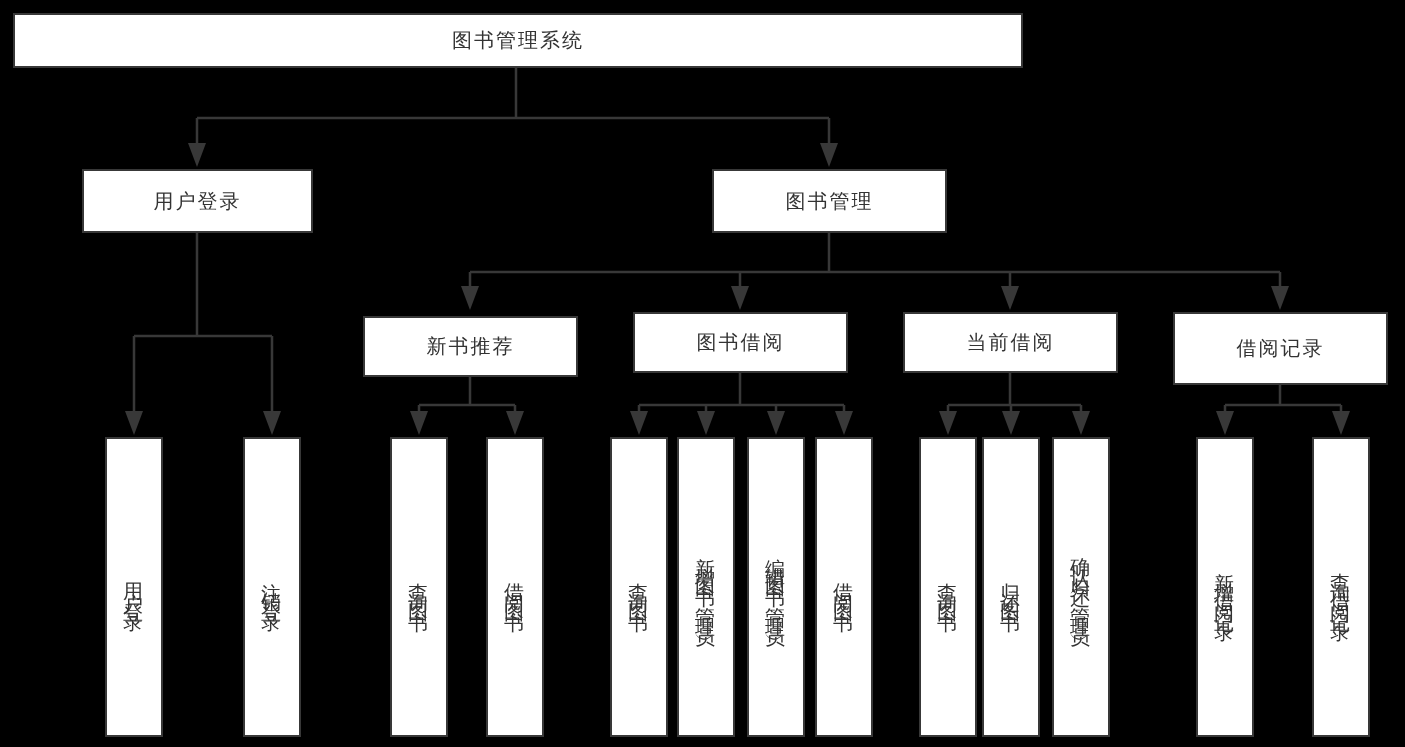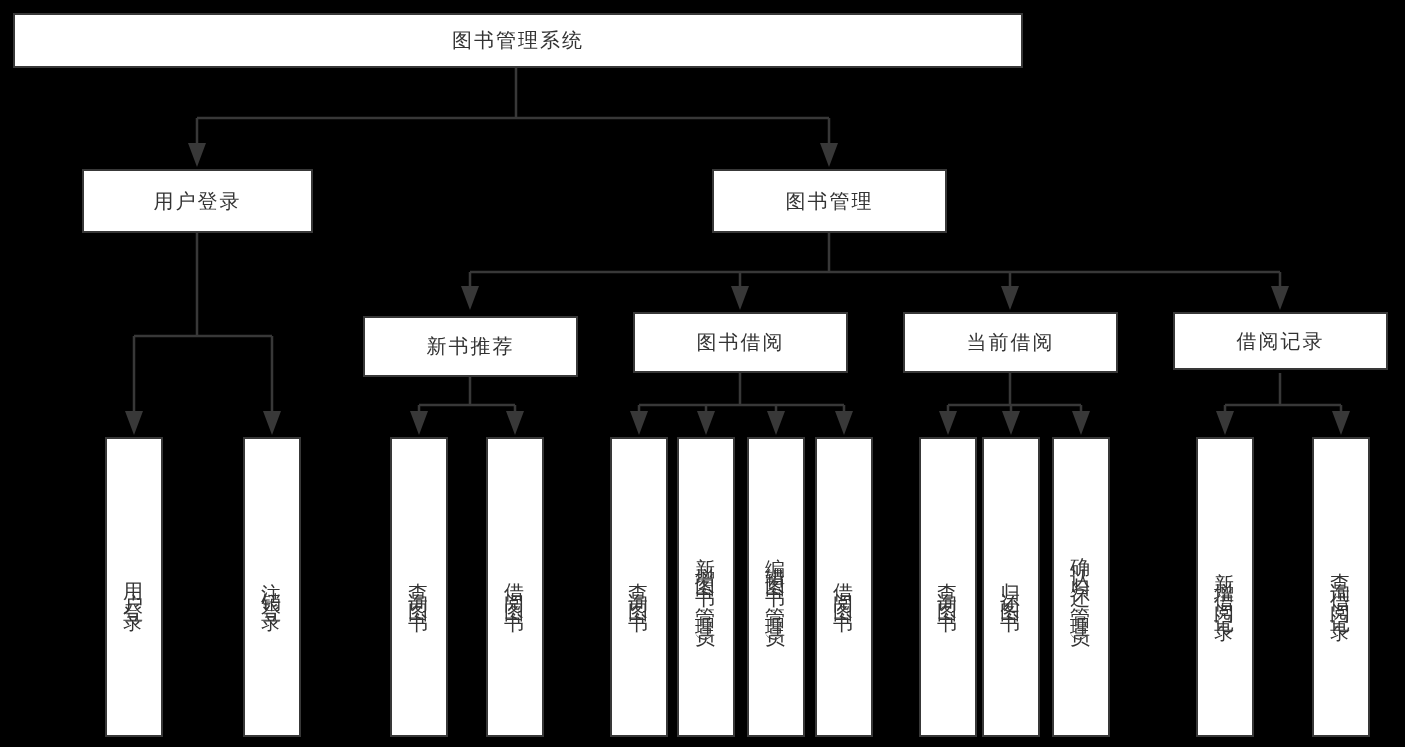--- a/index.html
+++ b/index.html
@@ -81,21 +81,21 @@
   </svg>
 
   <div class="box" style="left:13px;top:13px;width:1010px;height:55px">图书管理系统</div>
 
   <div class="box" style="left:82px;top:169px;width:231px;height:64px">用户登录</div>
   <div class="box" style="left:712px;top:169px;width:235px;height:64px">图书管理</div>
 
   <div class="box" style="left:363px;top:316px;width:215px;height:61px">新书推荐</div>
   <div class="box" style="left:903px;top:312px;width:215px;height:61px">当前借阅</div>
   <div class="box" style="left:633px;top:312px;width:215px;height:61px">图书借阅</div>
-  <div class="box" style="left:1173px;top:312px;width:215px;height:58px">借阅记录</div>
+  <div class="box" style="left:1173px;top:312px;width:215px;height:73px">借阅记录</div>
 
   <div class="box leaf" style="left:105px">用户登录</div>
   <div class="box leaf" style="left:243px">注销登录</div>
   <div class="box leaf" style="left:390px">查询图书</div>
   <div class="box leaf" style="left:486px">借阅图书</div>
   <div class="box leaf" style="left:610px">查询图书</div>
   <div class="box leaf" style="left:677px">新增图书（管理员）</div>
   <div class="box leaf" style="left:747px">编辑图书（管理员）</div>
   <div class="box leaf" style="left:815px">借阅图书</div>
   <div class="box leaf" style="left:919px">查询图书</div>

